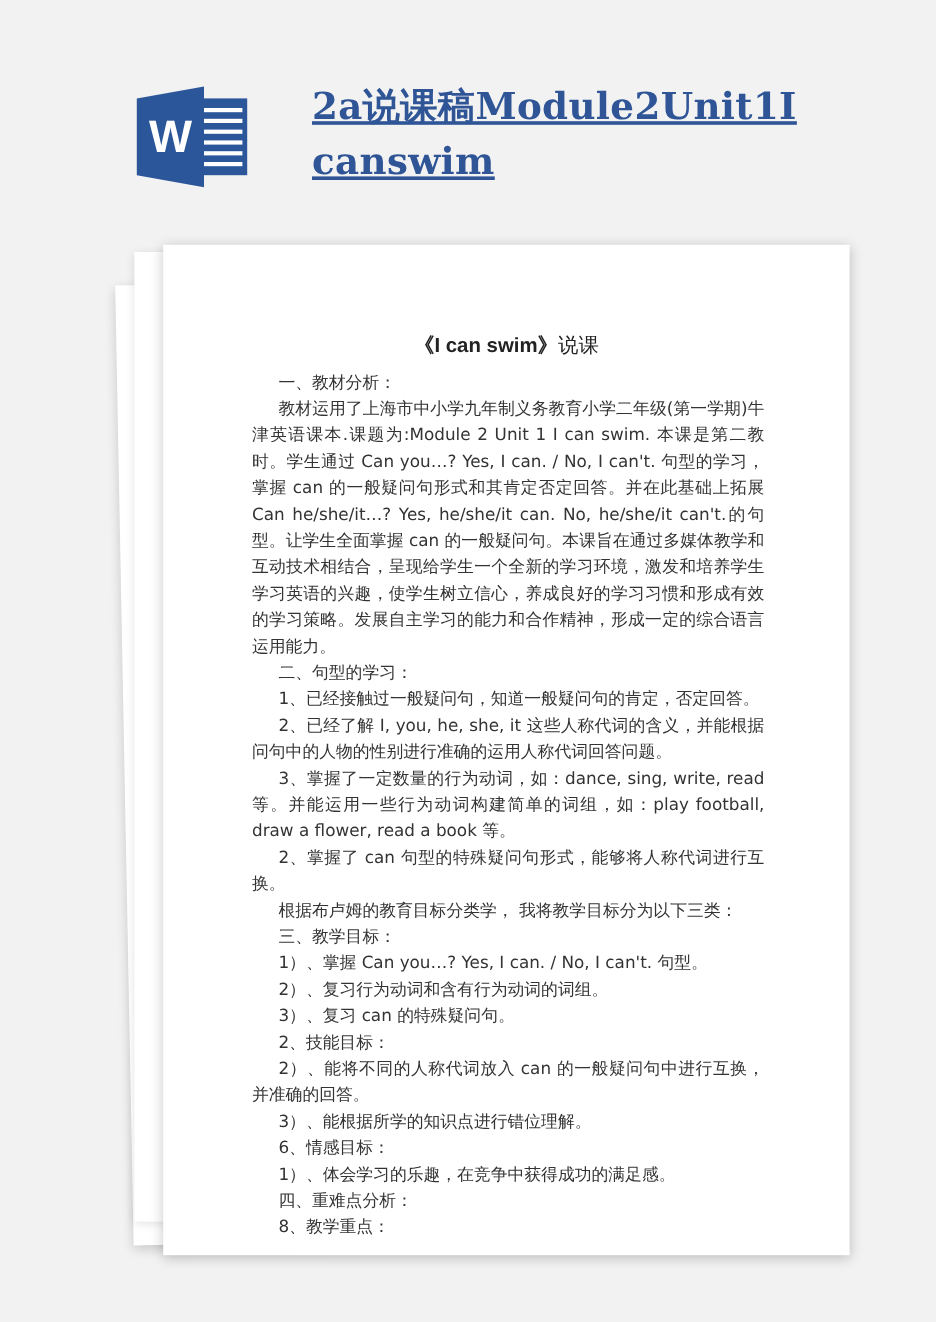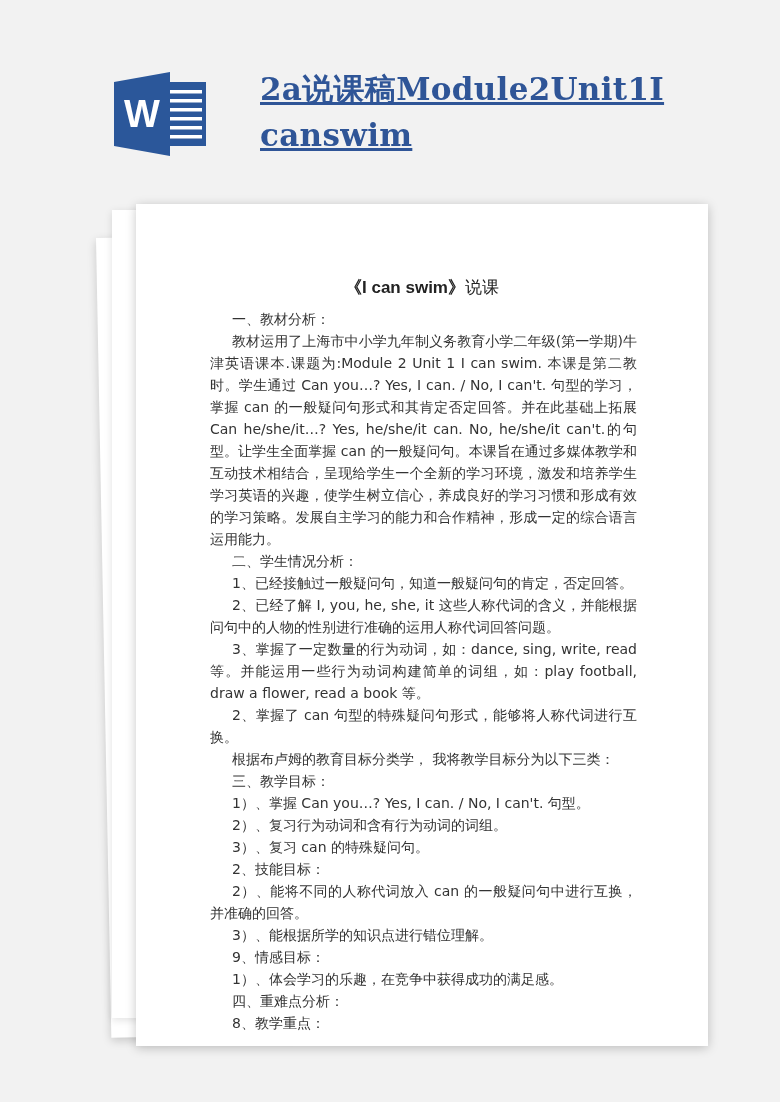--- a/index.html
+++ b/index.html
@@ -65,31 +65,31 @@
 <div class="paper-back"></div>
 <div class="paper-mid"></div>
 
 <div class="paper">
   <div class="page-heading">
     <span class="latin">《I can swim》</span><span>说课</span>
   </div>
   <div class="content">
     <p class="indent">一、教材分析：</p>
     <p class="indent">教材运用了上海市中小学九年制义务教育小学二年级(第一学期)牛津英语课本.课题为:Module 2 Unit  1 I can swim.  本课是第二教时。学生通过 Can you…? Yes, I can. / No, I can't.  句型的学习，  掌握 can 的一般疑问句形式和其肯定否定回答。并在此基础上拓展 Can he/she/it…? Yes, he/she/it can. No, he/she/it can't.的句型。让学生全面掌握 can 的一般疑问句。本课旨在通过多媒体教学和互动技术相结合，呈现给学生一个全新的学习环境，激发和培养学生学习英语的兴趣，使学生树立信心，养成良好的学习习惯和形成有效的学习策略。发展自主学习的能力和合作精神，形成一定的综合语言运用能力。</p>
-    <p class="indent">二、学生情况分析：</p>
+    <p class="indent">二、句型的学习：</p>
     <p class="indent">1、已经接触过一般疑问句，知道一般疑问句的肯定，否定回答。</p>
     <p class="indent">2、已经了解 I, you, he, she, it 这些人称代词的含义，并能根据问句中的人物的性别进行准确的运用人称代词回答问题。</p>
     <p class="indent">3、掌握了一定数量的行为动词，如：dance, sing, write, read 等。并能运用一些行为动词构建简单的词组，如：play football, draw a flower, read a book 等。</p>
     <p class="indent">2、掌握了  can 句型的特殊疑问句形式，能够将人称代词进行互换。</p>
     <p class="indent">根据布卢姆的教育目标分类学，  我将教学目标分为以下三类：</p>
     <p class="indent">三、教学目标：</p>
     <p class="indent">1）、掌握 Can you…? Yes, I can. / No, I can't.  句型。</p>
     <p class="indent">2）、复习行为动词和含有行为动词的词组。</p>
     <p class="indent">3）、复习 can 的特殊疑问句。</p>
     <p class="indent">2、技能目标：</p>
     <p class="indent">2）、能将不同的人称代词放入  can  的一般疑问句中进行互换，并准确的回答。</p>
     <p class="indent">3）、能根据所学的知识点进行错位理解。</p>
-    <p class="indent">9、情感目标：</p>
+    <p class="indent">6、情感目标：</p>
     <p class="indent">1）、体会学习的乐趣，在竞争中获得成功的满足感。</p>
     <p class="indent">四、重难点分析：</p>
     <p class="indent">8、教学重点：</p>
   </div>
 </div>
 
 </body></html>

